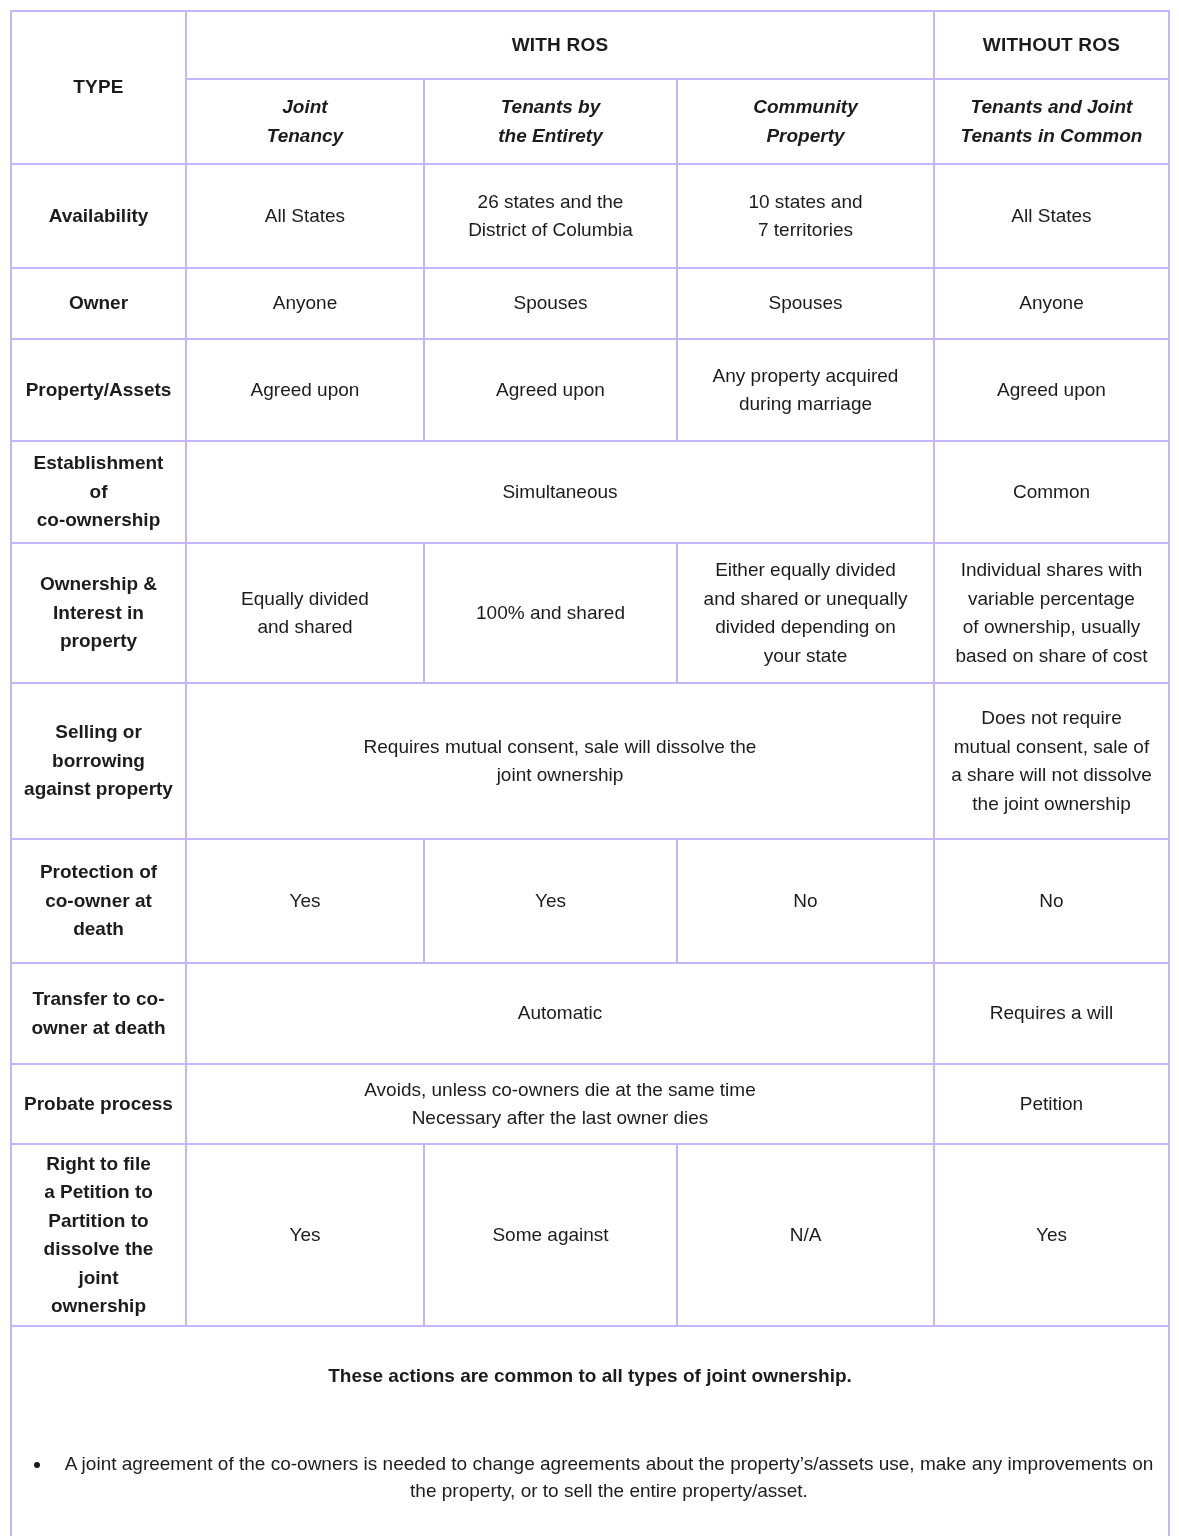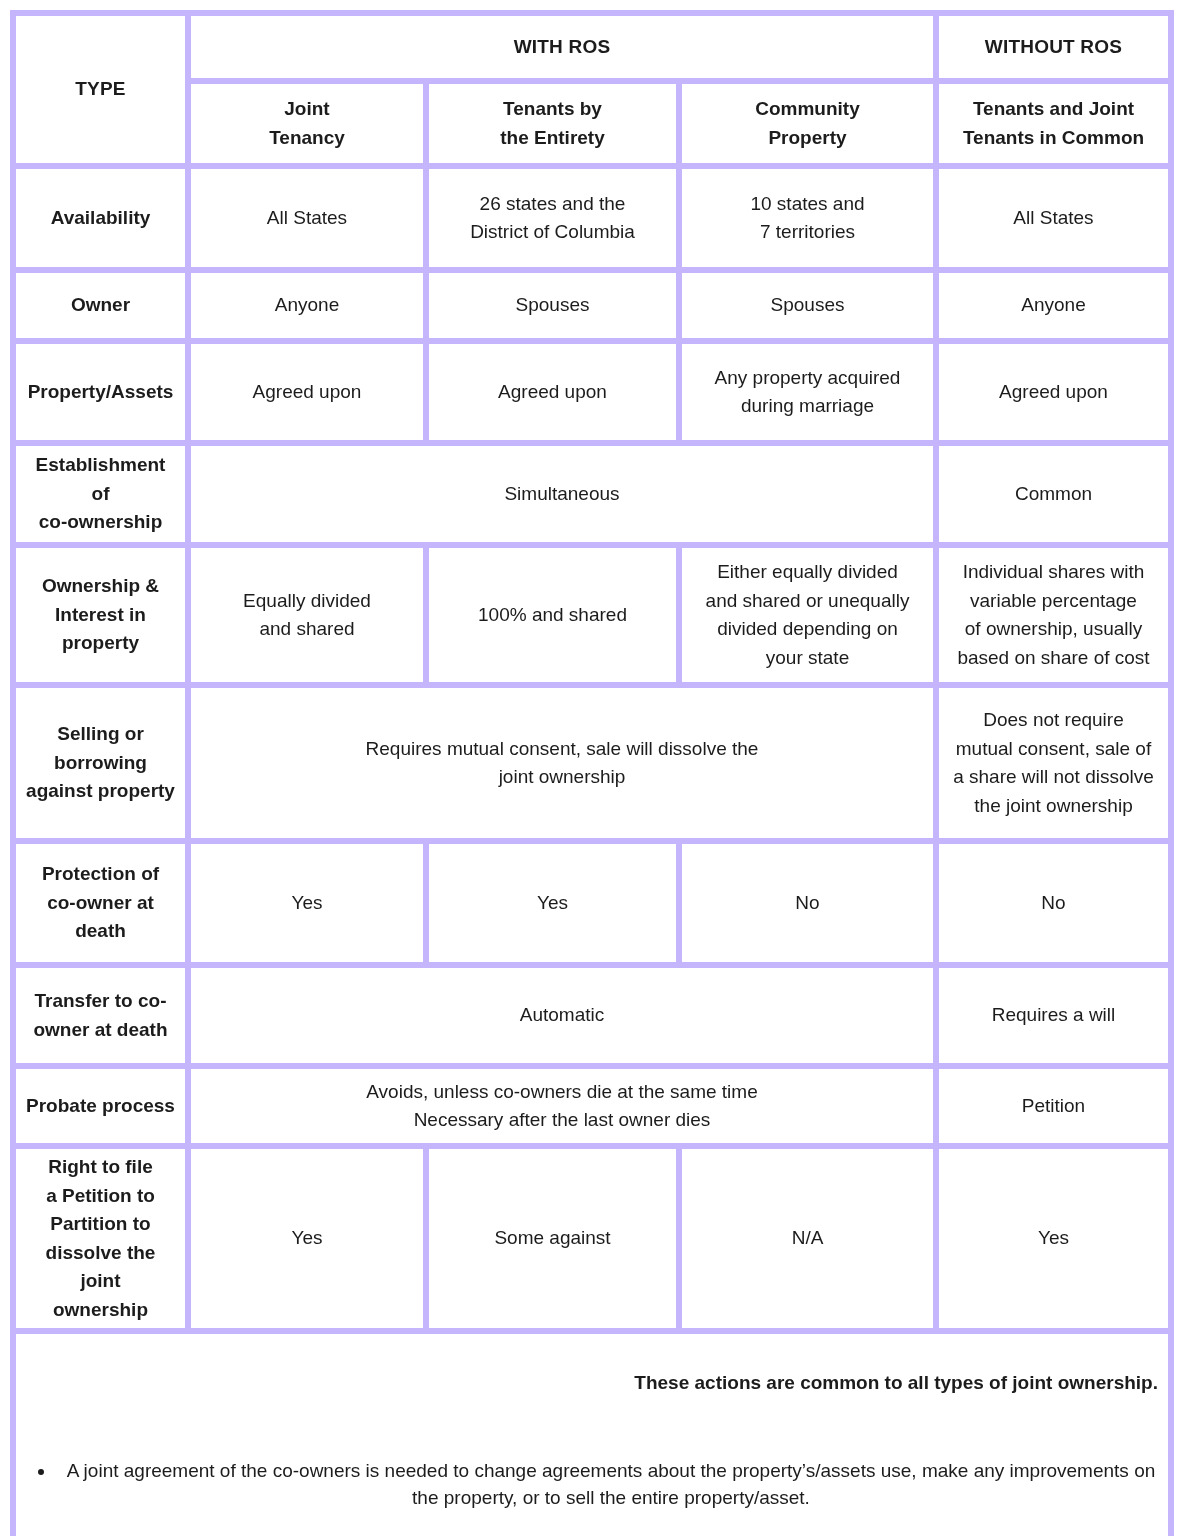--- a/index.html
+++ b/index.html
@@ -11,38 +11,38 @@
     font-family:"Liberation Sans", sans-serif;
     color:#1c1c1c;
     -webkit-font-smoothing:antialiased;
   }
   table.cmp{
     border-collapse:collapse;
     table-layout:fixed;
     margin:10px 0 0 10px;
   }
   table.cmp td{
-    border:6px solid #c4b5fd;
+    border:2px solid #c4b5fd;
     text-align:center;
     vertical-align:middle;
     white-space:pre-line;
     font-size:19px;
     line-height:1.5;
     padding:4px 10px;
     overflow:hidden;
   }
   
   col.c-type{width:175px;}
   col.c-jt{width:238px;}
   col.c-tbe{width:253px;}
   col.c-cp{width:257px;}
   col.c-wo{width:235px;}
   
   tr.h1{height:68px;}
-  tr.h2{height:85px;}
+  tr.h2{height:85px;font-style:italic;}
   tr.r0{height:104px;}
   tr.r1{height:71px;}
   tr.r2{height:102px;padding-left:8px;}
   tr.r3{height:102px;}
   tr.r4{height:140px;padding-left:32px;}
   tr.r5{height:156px;}
   tr.r6{height:124px;}
   tr.r7{height:101px;}
   tr.r8{height:80px;}
   tr.r9{height:182px;}
@@ -67,21 +67,21 @@
     font-size:19px;
     line-height:1.55;
   }
   td.footer-cell{
     white-space:normal;
     text-align:left;
     vertical-align:top;
     padding:12px 20px 8px 20px;
   }
   .f-title{
-    text-align:right;
+    text-align:center;
     font-weight:700;
     font-size:19px;
     margin:2px 0 4px 0;
   }
   ul.f-list{
     margin:0;
     padding:0 0 0 30px;
     list-style:disc outside;
   }
   ul.f-list li{

